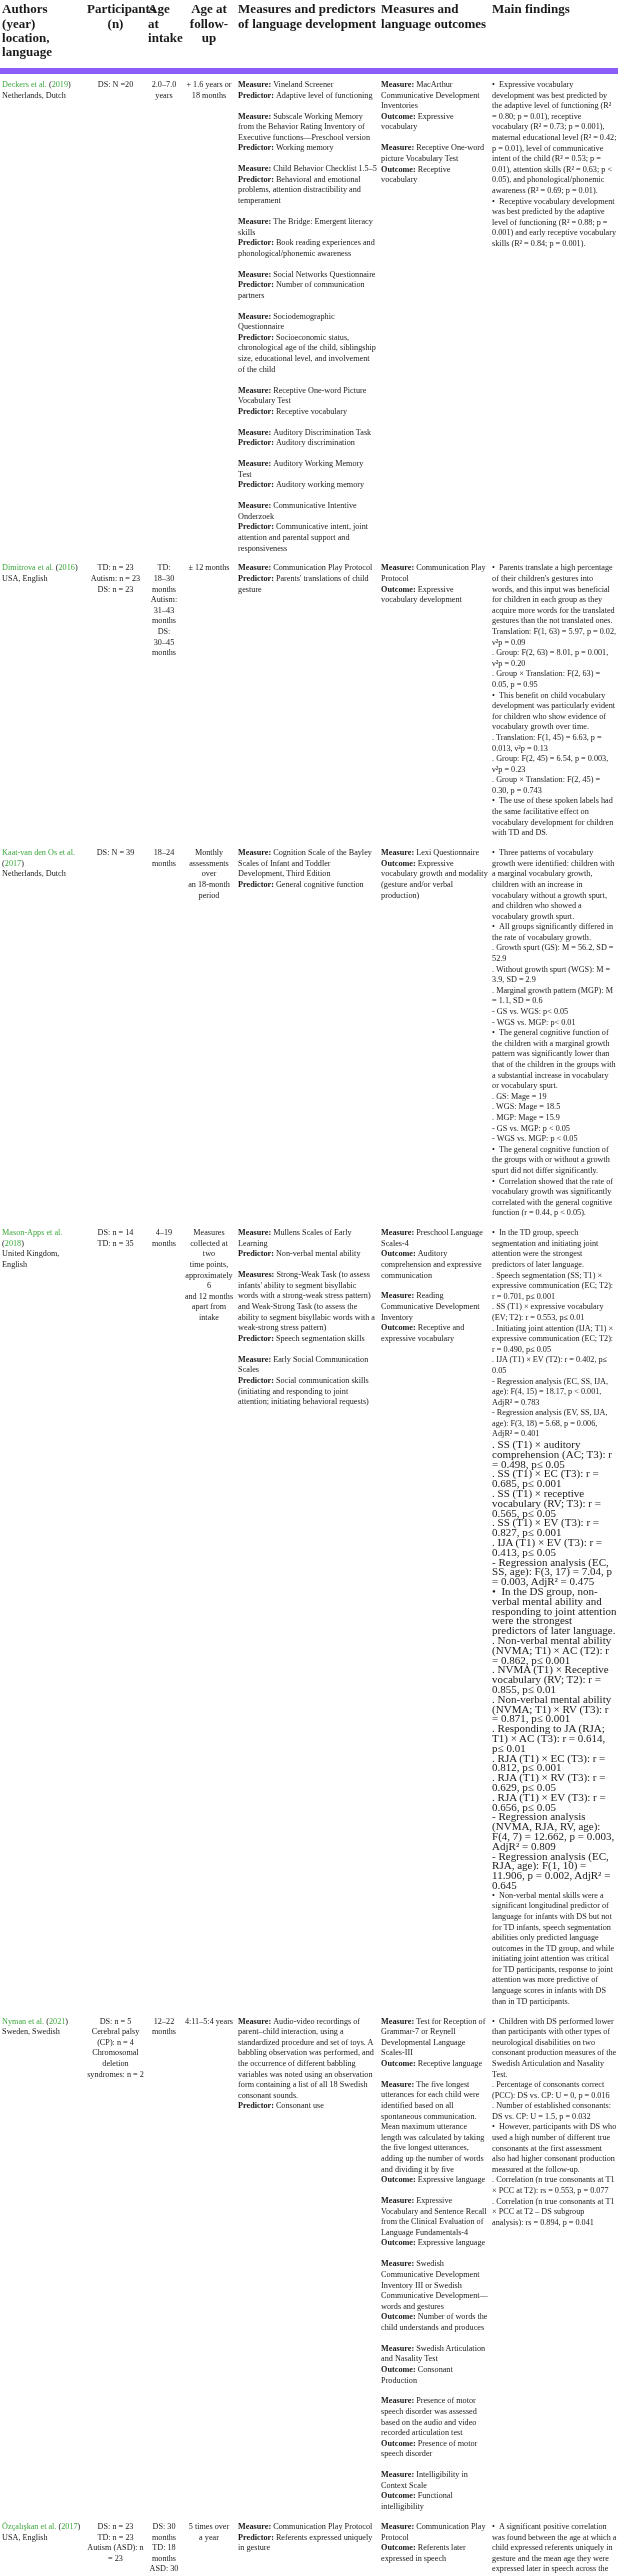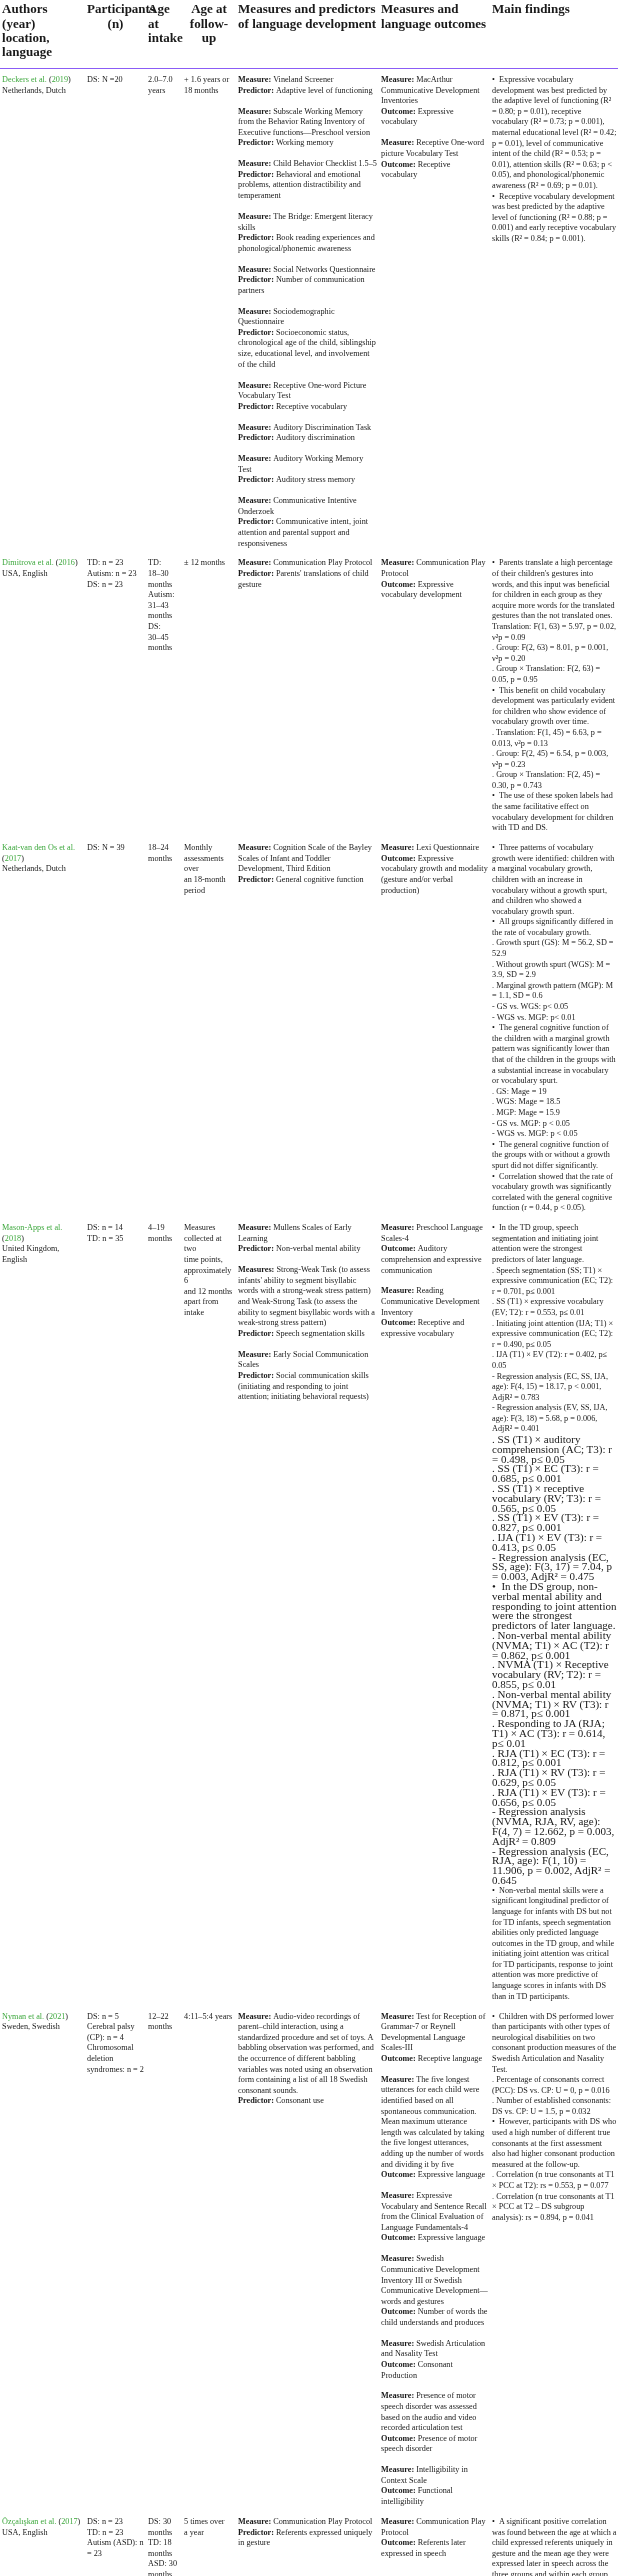--- a/index.html
+++ b/index.html
@@ -22,29 +22,29 @@
   col.c-meas { width: 143px; }
   col.c-out { width: 111px; }
   col.c-find { width: 129px; }
   thead th {
     font-weight: bold;
     font-size: 13px;
     line-height: 14.4px;
     text-align: left;
     vertical-align: top;
     padding: 2.1px 2.1px 8.2px 2.1px;
-    border-bottom: 1px solid #8b5cf6;
+    border-bottom: 6px solid #8b5cf6;
   }
   thead th.center { text-align: center; }
   tbody td {
     vertical-align: top;
     padding: 6.2px 2.1px 3.1px 2.1px;
   }
   tbody tr:last-child td { border-bottom: 6px solid #737373; padding-bottom: 7.2px; }
-  td.center { text-align: left; }
+  td.center { text-align: center; }
   .author-link { color: #3ea83e; cursor: pointer; }
   .paren { color: #1a1a1a; }
   .line { display: block; }
   .block { display: block; margin-bottom: 10.3px; }
   .block:last-child { margin-bottom: 0; }
   .lbl { font-weight: bold; }
   .bullet { display: block; }
   .bullet::before { content: "\2022\00a0\00a0"; }
   .sub { display: block; }
   .note { display: block; font-size: 11px; line-height: 9.8px; }
@@ -119,21 +119,21 @@
           <div class="block">
             <span class="line"><span class="lbl">Measure: </span><span>Receptive One-word Picture Vocabulary Test</span></span>
             <span class="line"><span class="lbl">Predictor: </span><span>Receptive vocabulary</span></span>
           </div>
           <div class="block">
             <span class="line"><span class="lbl">Measure: </span><span>Auditory Discrimination Task</span></span>
             <span class="line"><span class="lbl">Predictor: </span><span>Auditory discrimination</span></span>
           </div>
           <div class="block">
             <span class="line"><span class="lbl">Measure: </span><span>Auditory Working Memory Test</span></span>
-            <span class="line"><span class="lbl">Predictor: </span><span>Auditory stress memory</span></span>
+            <span class="line"><span class="lbl">Predictor: </span><span>Auditory working memory</span></span>
           </div>
           <div class="block">
             <span class="line"><span class="lbl">Measure: </span><span>Communicative Intentive Onderzoek</span></span>
             <span class="line"><span class="lbl">Predictor: </span><span>Communicative intent, joint attention and parental support and responsiveness</span></span>
           </div>
         </td>
     <td>
           <div class="block">
             <span class="line"><span class="lbl">Measure: </span><span>MacArthur Communicative Development Inventories</span></span>
             <span class="line"><span class="lbl">Outcome: </span><span>Expressive vocabulary</span></span>

